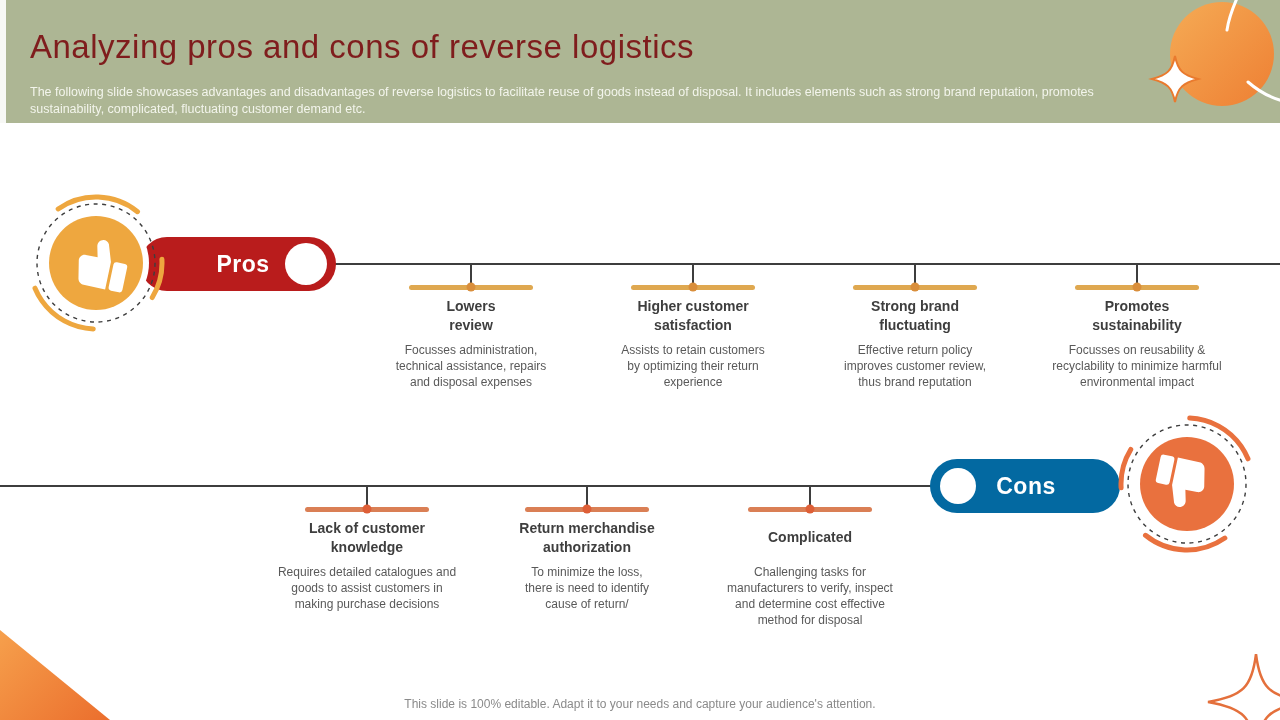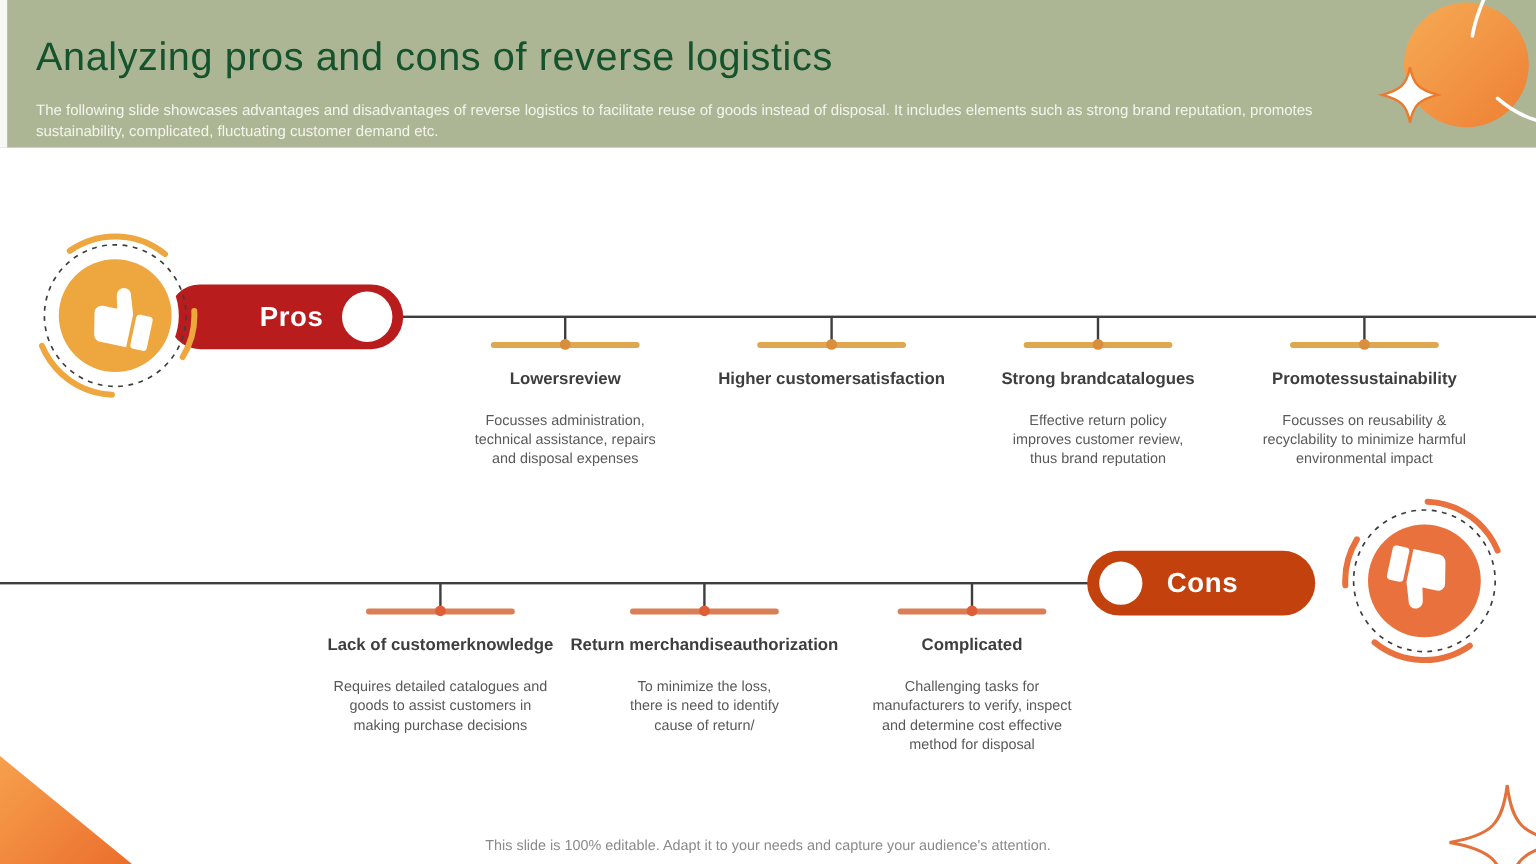--- a/index.html
+++ b/index.html
@@ -5,51 +5,51 @@
   html,body{margin:0;padding:0;background:#e9e9e9;}
   .slide{
     position:relative; width:1280px; height:720px; background:#ffffff;
     overflow:hidden; font-family:"Liberation Sans", sans-serif;
     -webkit-font-smoothing:antialiased;
   }
   
   .header{position:absolute;left:0;top:0;width:1280px;height:123px;background:#adb694;}
   .header-strip{position:absolute;left:0;top:0;width:6px;height:123px;background:rgba(255,255,255,.9);}
   .title{position:absolute;left:30px;top:27px;font-size:33px;line-height:40px;
-         color:#14532d;font-weight:400;letter-spacing:.5px;white-space:nowrap;}
+         color:#7f1d1d;font-weight:400;letter-spacing:.5px;white-space:nowrap;}
   .subtitle{position:absolute;left:30px;top:84px;width:1105px;font-size:12.5px;
             line-height:16.5px;color:#f3f5ec;}
   .deco-tr{position:absolute;right:0;top:0;width:175px;height:130px;}
   
   .pros-line{position:absolute;left:320px;top:263px;width:960px;height:1.5px;background:#3e3e3e;z-index:1;}
   .cons-line{position:absolute;left:0;top:485px;width:952px;height:1.5px;background:#3e3e3e;z-index:1;}
   .pill{position:absolute;height:54px;border-radius:27px;z-index:2;}
   .pros-pill{left:140px;top:237px;width:196px;background:#b91c1c;}
-  .cons-pill{left:906px;top:459px;width:190px;background:#c2410c;}
+  .cons-pill{left:930px;top:459px;width:190px;background:#0369a1;}
   .pill-label{position:absolute;top:50%;transform:translateY(-50%);
               color:#fff;font-weight:bold;font-size:23px;letter-spacing:.5px;text-align:center;}
   .pros-pill .pill-label{left:55px;width:96px;}
   .cons-pill .pill-label{left:46px;width:100px;}
   .pill-dot{position:absolute;top:50%;transform:translateY(-50%);border-radius:50%;background:#fff;}
   .pros-pill .pill-dot{right:9px;width:42px;height:42px;}
   .cons-pill .pill-dot{left:10px;width:36px;height:36px;}
   .badge{position:absolute;width:150px;height:150px;z-index:3;}
   .badge-pros{left:21px;top:188px;}
   .badge-cons{left:1112px;top:409px;}
   
   .tl-item{position:absolute;width:230px;display:flex;flex-direction:column;align-items:center;}
   .tick{width:1.5px;height:21px;background:#3e3e3e;}
   .bar{position:relative;width:124px;height:4.5px;border-radius:2.5px;}
   .pros-item .bar{background:#dfa850;}
   .cons-item .bar{background:#da7f55;}
   .bar-dot{position:absolute;left:50%;top:50%;transform:translate(-50%,-50%);
            width:9px;height:9px;border-radius:50%;}
   .pros-item .bar-dot{background:#d98e3b;}
   .cons-item .bar-dot{background:#de5f37;}
-  .item-title{margin-top:7px;height:38px;display:flex;flex-direction:row;justify-content:center;
+  .item-title{margin-top:7px;height:38px;display:flex;flex-direction:column;justify-content:center;
               align-items:center;font-weight:bold;font-size:14px;line-height:19px;color:#3e3e3e;
               text-align:center;}
   .item-desc{margin-top:7px;font-size:12px;line-height:16px;color:#595959;text-align:center;}
   .dw55{max-width:58px;} .dw140{max-width:142px;} .dw150{max-width:152px;}
   .dw160{max-width:162px;text-align:center;} .dw170{max-width:172px;} .dw180{max-width:182px;} .dw185{max-width:188px;}
   
   .footer{position:absolute;left:0;top:697px;width:1280px;text-align:center;
           font-size:12px;color:#8a8a8a;}
   .corner-triangle{position:absolute;left:0;top:630px;width:110px;height:90px;
           background:linear-gradient(135deg,#f6a04c 0%,#eb6e2d 100%);
@@ -111,30 +111,31 @@
 
   <div class="tl-item pros-item" style="left:578px;top:264px;">
     <div class="tick"></div>
     <div class="bar">
         <span class="bar-dot"></span>
       </div>
     <div class="item-title">
       <span>Higher customer</span>
         <span>satisfaction</span>
     </div>
+    <div class="item-desc dw150">Assists to retain customers by optimizing their return  experience</div>
   </div>
 
   <div class="tl-item pros-item" style="left:800px;top:264px;">
     <div class="tick"></div>
     <div class="bar">
         <span class="bar-dot"></span>
       </div>
     <div class="item-title">
       <span>Strong brand</span>
-        <span>catalogues</span>
+        <span>fluctuating</span>
     </div>
     <div class="item-desc dw160">Effective return policy improves customer review, thus brand reputation</div>
   </div>
 
   <div class="tl-item pros-item" style="left:1022px;top:264px;">
     <div class="tick"></div>
     <div class="bar">
         <span class="bar-dot"></span>
       </div>
     <div class="item-title">

